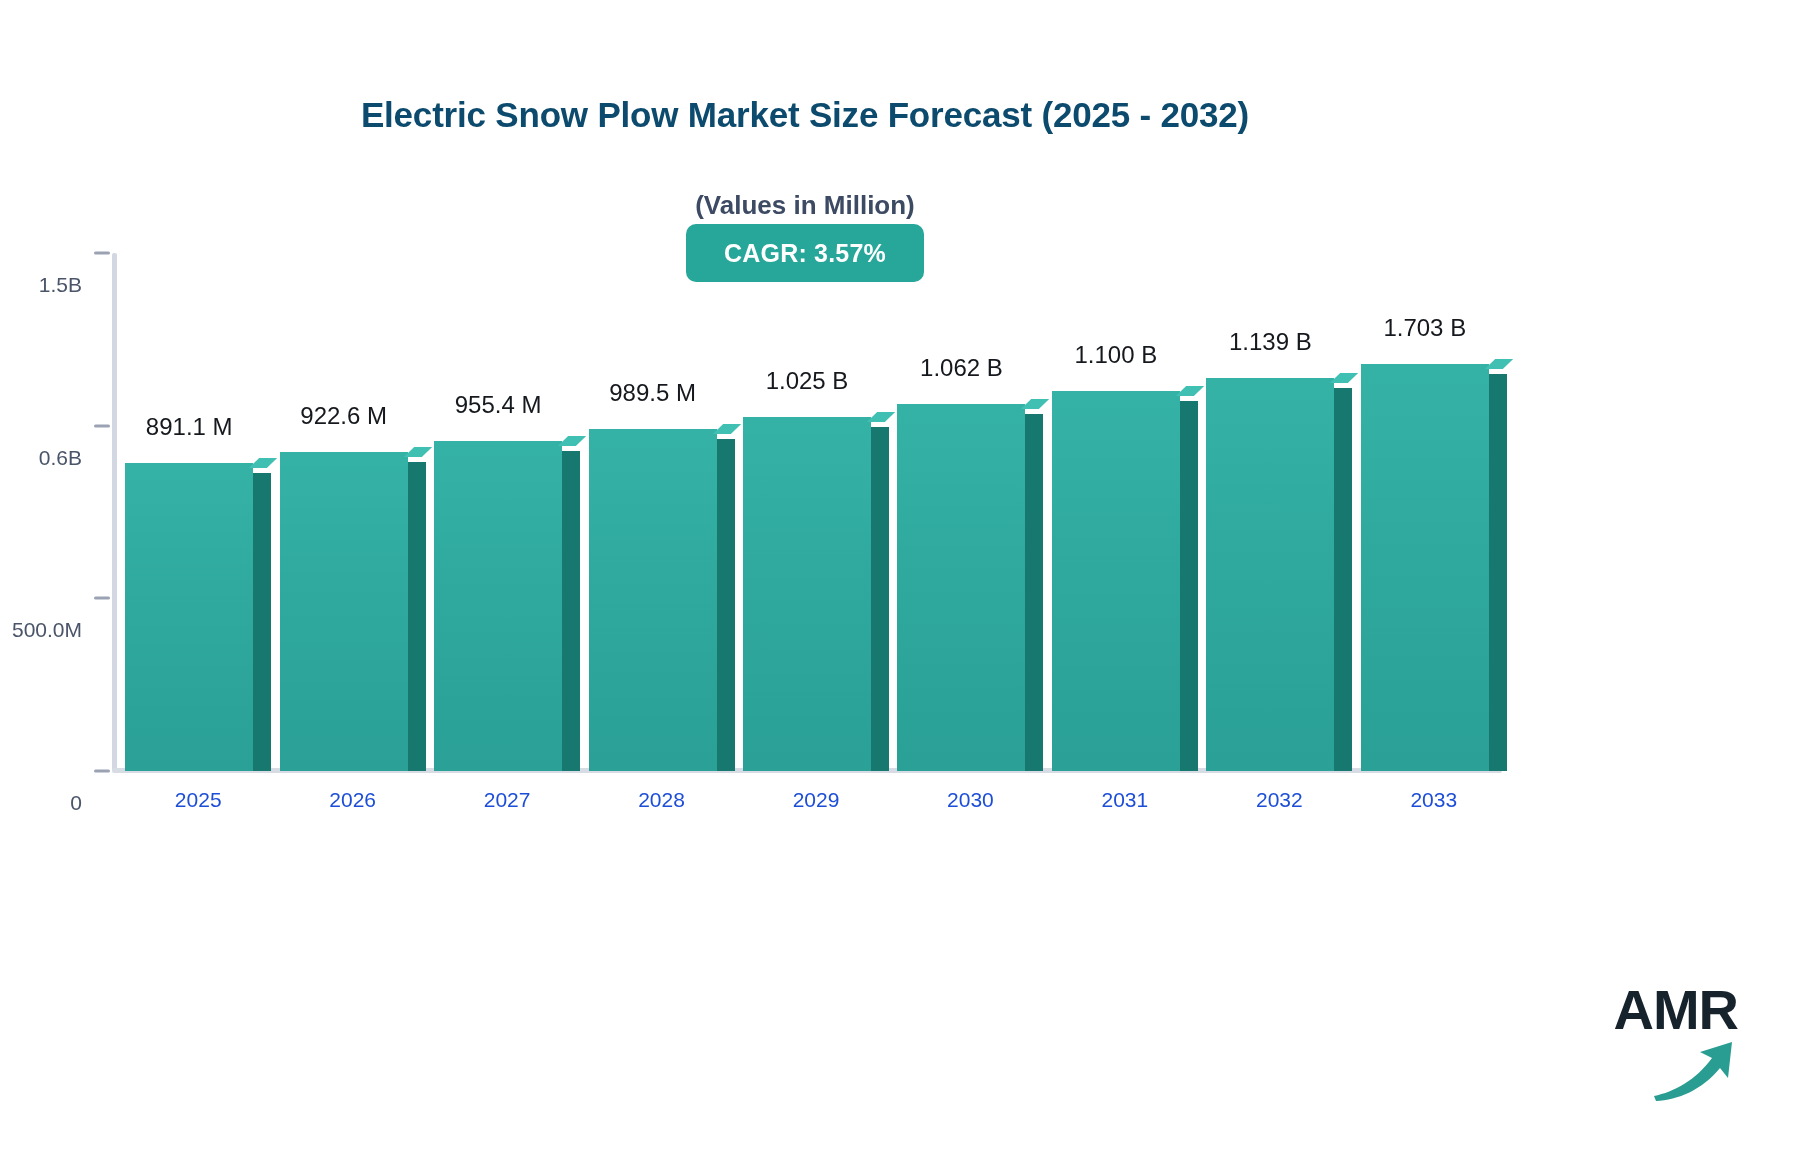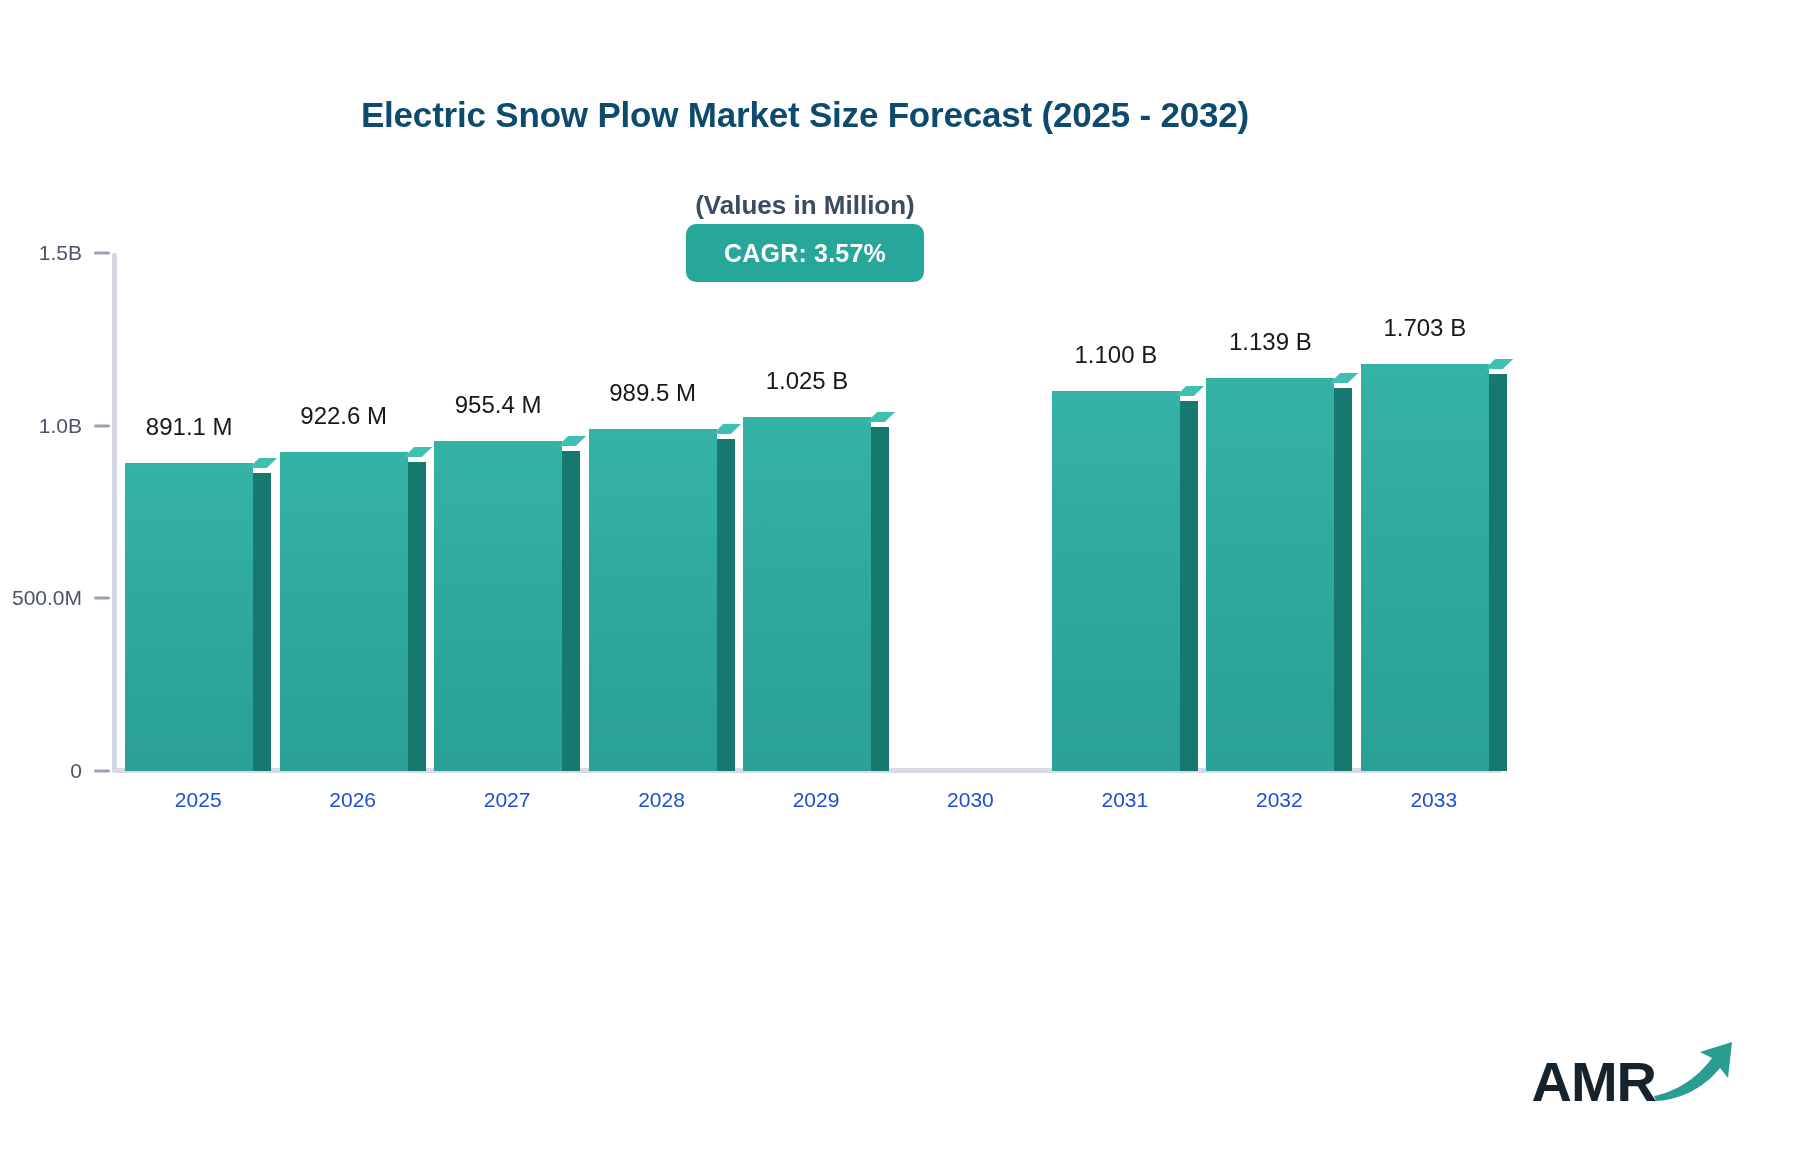--- a/index.html
+++ b/index.html
@@ -89,20 +89,21 @@
   }
 
   .ytick-label {
     position: absolute;
     right: 0;
     text-align: left;
     font-size: 21px;
     color: #4a5569;
     white-space: nowrap;
     transform: translateY(-50%);
+    margin-top: 32px;
   }
   .ytick-dash {
     position: absolute;
     width: 16px;
     height: 3px;
     background: #9aa2b4;
     border-radius: 2px;
     transform: translateY(-50%);
   }
   .ytick-wrap { position: absolute; left: 0; width: 112px; height: 1px; }
@@ -152,20 +153,21 @@
   }
 
   
   .logo {
     position: absolute;
     right: 62px;
     bottom: 46px;
     display: flex;
     align-items: flex-end;
     gap: 2px;
+    flex-direction: column;
   }
   .logo-text {
     font-size: 56px;
     font-weight: bold;
     color: #16232c;
     letter-spacing: -1px;
     line-height: 1;
   }
   .logo-arrow { margin-bottom: 4px; margin-left: -6px; }
 </style>
@@ -185,21 +187,21 @@
   <div id="yticks">
       <div class="ytick-wrap" style="top: 771px;">
         <div class="ytick-label">0</div>
         <div class="ytick-dash"></div>
       </div>
       <div class="ytick-wrap" style="top: 598.333px;">
         <div class="ytick-label">500.0M</div>
         <div class="ytick-dash"></div>
       </div>
       <div class="ytick-wrap" style="top: 425.667px;">
-        <div class="ytick-label">1.0B</div>
+        <div class="ytick-label">0.6B</div>
         <div class="ytick-dash"></div>
       </div>
       <div class="ytick-wrap" style="top: 253px;">
         <div class="ytick-label">1.5B</div>
         <div class="ytick-dash"></div>
       </div>
     </div>
   <div id="plot" class="plot">
       <div class="bar-group" style="left: 13.2222px; width: 128px; height: 307.727px; text-align: center;">
         <div class="bar-face" style="height: 307.727px;"></div>
@@ -223,20 +225,26 @@
         <div class="bar-face" style="height: 341.707px;"></div>
         <div class="bar-side" style="left: 128px; height: 331.707px;"></div>
         <div class="bar-top" style="left: 129px; bottom: 336.707px;"></div>
         <div class="bar-label" style="bottom: 363.707px;">989.5 M</div>
       </div>
       <div class="bar-group" style="left: 631px; width: 128px; height: 353.967px;">
         <div class="bar-face" style="height: 353.967px;"></div>
         <div class="bar-side" style="left: 128px; height: 343.967px;"></div>
         <div class="bar-top" style="left: 129px; bottom: 348.967px;"></div>
         <div class="bar-label" style="bottom: 375.967px;">1.025 B</div>
+      </div>
+      <div class="bar-group" style="left: 785.444px; width: 128px; height: 366.744px;">
+        <div class="bar-face" style="height: 366.744px;"></div>
+        <div class="bar-side" style="left: 128px; height: 356.744px;"></div>
+        <div class="bar-top" style="left: 129px; bottom: 361.744px;"></div>
+        <div class="bar-label" style="bottom: 388.744px;">1.062 B</div>
       </div>
       <div class="bar-group" style="left: 939.889px; width: 128px; height: 481px;">
         <div class="bar-face" style="height: 379.867px;"></div>
         <div class="bar-side" style="left: 128px; height: 369.867px;"></div>
         <div class="bar-top" style="left: 129px; bottom: 374.867px;"></div>
         <div class="bar-label" style="bottom: 401.867px;">1.100 B</div>
       </div>
       <div class="bar-group" style="left: 1094.33px; width: 128px; height: 393.335px;">
         <div class="bar-face" style="height: 393.335px;"></div>
         <div class="bar-side" style="left: 128px; height: 383.335px;"></div>

